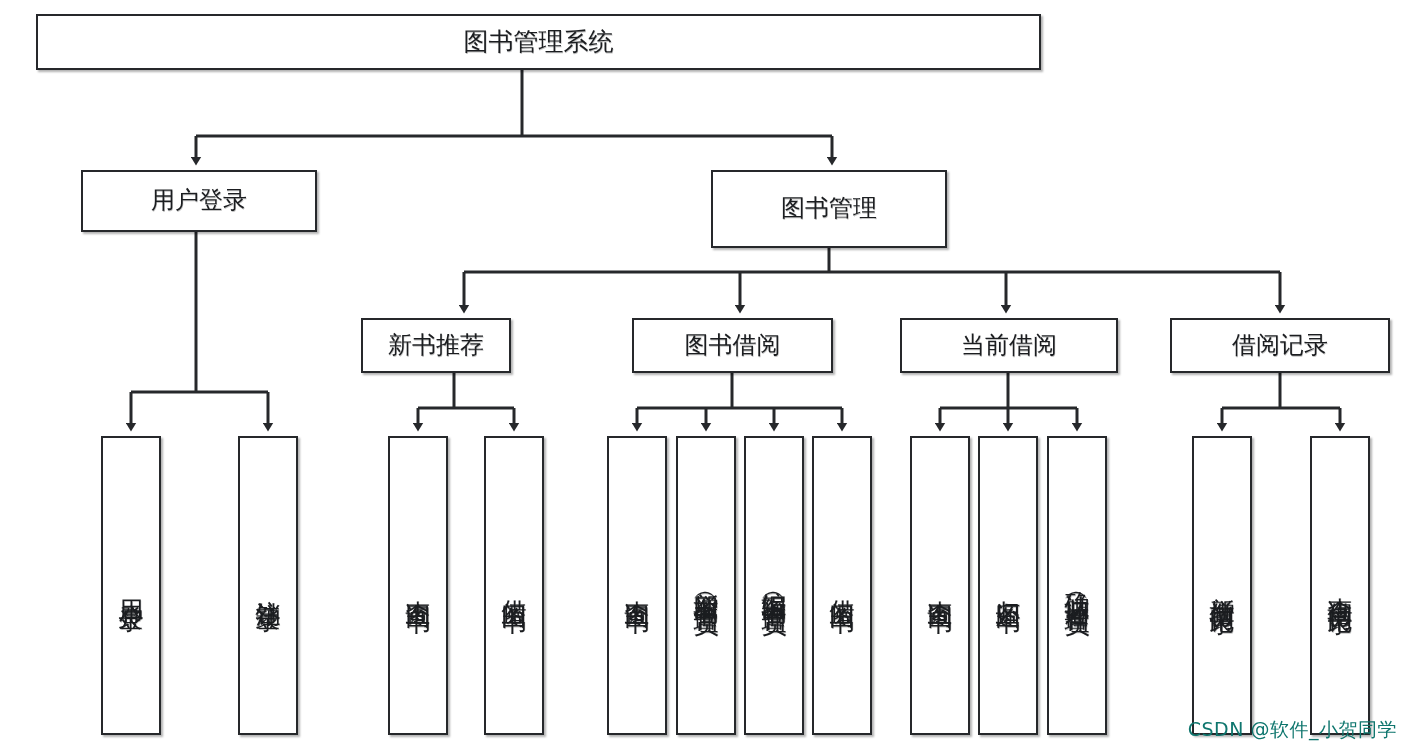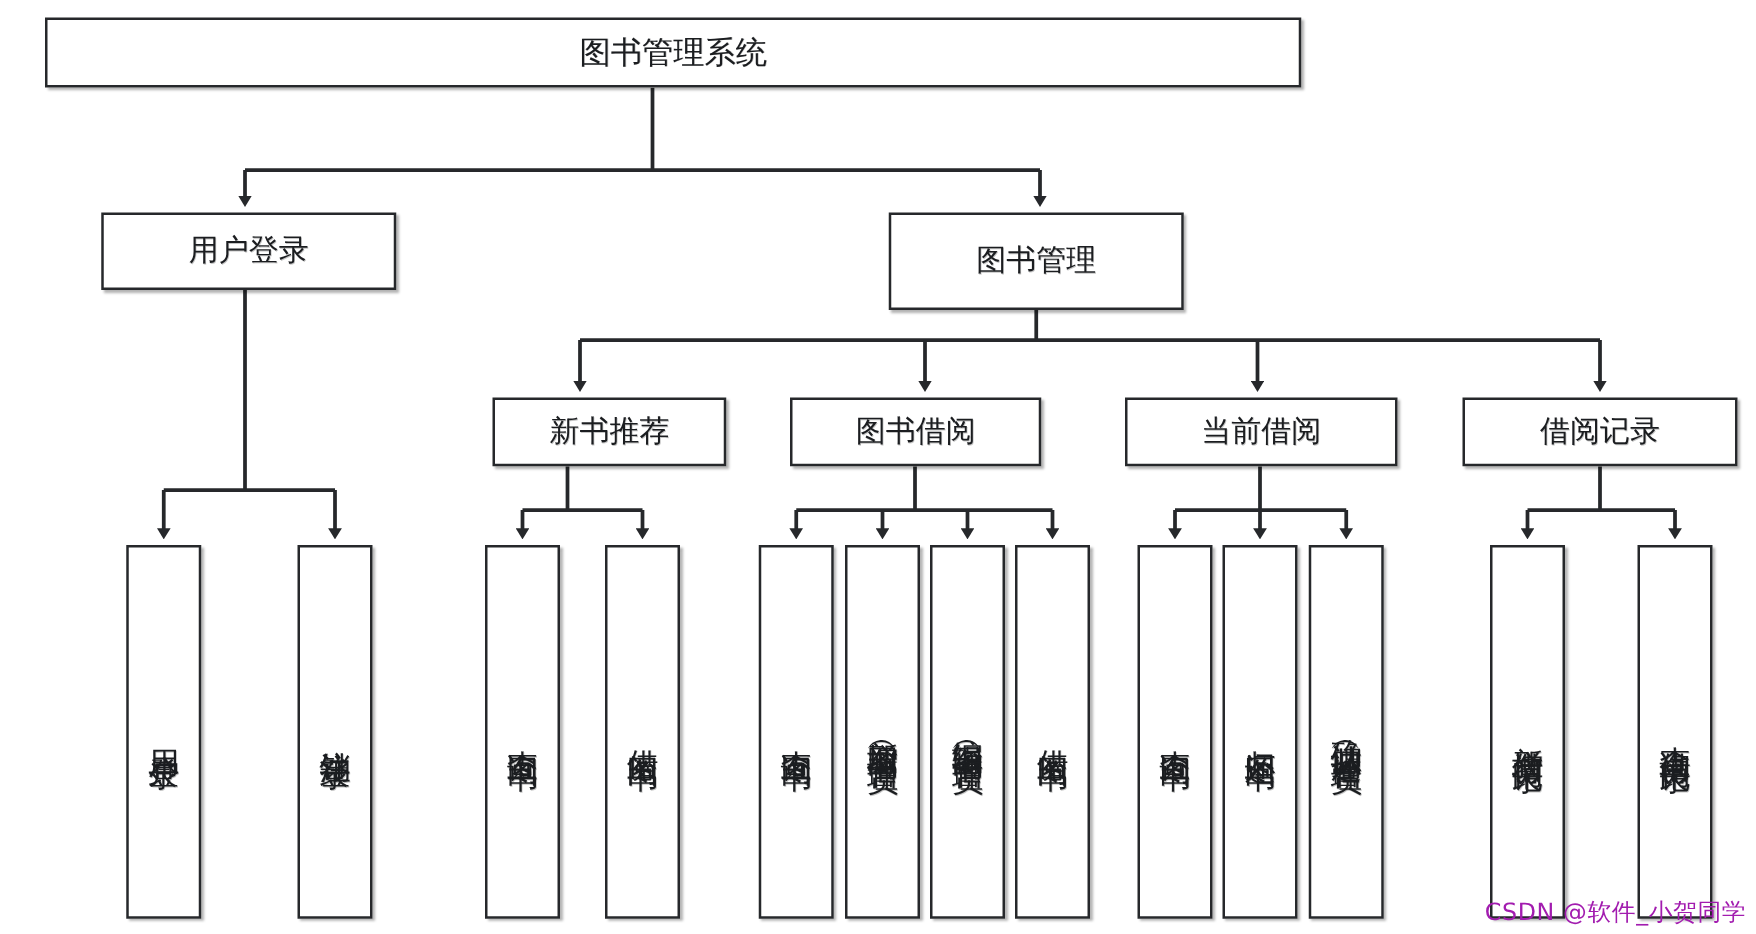--- a/index.html
+++ b/index.html
@@ -48,21 +48,21 @@
     letter-spacing:3px;
     line-height:1;
     white-space:normal;
   }
 
   #watermark{
     position:absolute;
     right:8px;
     bottom:4px;
     font-size:19px;
-    color:#a21caf;
+    color:#0f766e;
     letter-spacing:0.5px;
     z-index:3;
     white-space:nowrap;
     pointer-events:none;
   }
 </style>
 </head>
 <body>
 
 <div id="diagram">
@@ -123,21 +123,21 @@
     <span class="lbl">图书管理系统</span>
   </div>
 
   <div class="node l2" style="left:81px;top:170px;width:236px;height:62px;">
     <span class="lbl">用户登录</span>
   </div>
   <div class="node l2" style="left:711px;top:170px;width:236px;height:78px;">
     <span class="lbl">图书管理</span>
   </div>
 
-  <div class="node l3" style="left:361px;top:318px;width:187px;height:55px;margin-left:33px;">
+  <div class="node l3" style="left:361px;top:318px;width:150px;height:55px;">
     <span class="lbl">新书推荐</span>
   </div>
   <div class="node l3" style="left:632px;top:318px;width:201px;height:55px;">
     <span class="lbl">图书借阅</span>
   </div>
   <div class="node l3" style="left:1170px;top:318px;width:220px;height:55px;">
     <span class="lbl">借阅记录</span>
   </div>
   <div class="node l3" style="left:900px;top:318px;width:218px;height:55px;">
     <span class="lbl">当前借阅</span>

